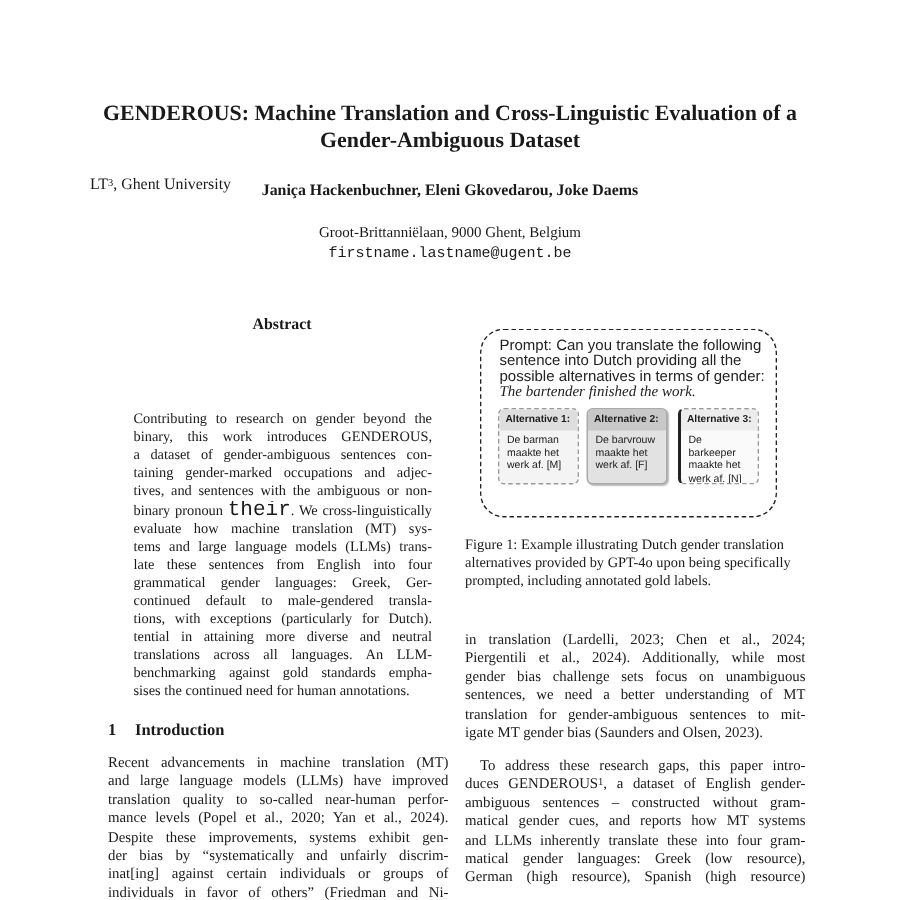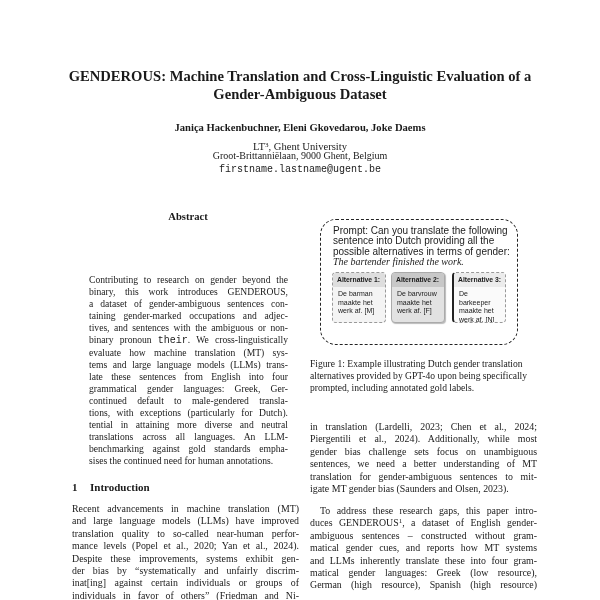--- a/index.html
+++ b/index.html
@@ -3,35 +3,35 @@
 <meta charset="utf-8">
 <style>
   html, body { margin:0; padding:0; background:#ffffff; }
   body { width:600px; height:600px; overflow:hidden; position:relative;
          font-family:"Liberation Serif", "DejaVu Serif", serif; color:#1a1a1a; }
   .abs { position:absolute; }
   .title { left:60px; width:480px; top:67px; text-align:center;
            font-weight:bold; font-size:14.6px; line-height:18px; }
   .authors { left:60px; width:480px; top:121px; text-align:center;
              font-weight:bold; font-size:10.6px; line-height:14px; }
-  .affil { left:60px; width:480px; top:140px; text-align:center;
+  .affil { left:60px; width:480px; top:117px; text-align:left;
            font-size:10.6px; line-height:14px; }
   .addr { left:60px; width:480px; top:149px; text-align:center;
           font-size:10px; line-height:14px; }
   .email { left:60px; width:480px; top:163px; text-align:center;
            font-family:"Liberation Mono", "DejaVu Sans Mono", monospace; font-size:10px; line-height:14px; }
   sup { font-size:7px; vertical-align:top; position:relative; top:-2px; }
 
   .abs-heading { left:88px; width:200px; top:211px; text-align:center;
                  font-weight:bold; font-size:10.6px; }
   .abstract-body { left:89px; width:199px; top:236px;
                    font-size:9.6px; line-height:12.1px; text-align:justify; hyphens:manual;margin-top:38px; }
   .abstract-body .line { display:block; text-align:justify; text-align-last:justify; height:12.1px; white-space:nowrap; overflow:hidden; }
   .abstract-body .line.last { text-align-last:left; }
-  .mono { font-family:"Liberation Mono", "DejaVu Sans Mono", monospace; font-size:10px; }
+  .mono { font-family:"Liberation Mono", "DejaVu Sans Mono", monospace; font-size:14px; }
 
   .sec-heading { left:72px; top:481px; font-weight:bold; font-size:11px; }
   .sec-heading .num { display:inline-block; width:18px; }
 
   .left-body { left:72px; width:227px; top:503px; font-size:9.9px; line-height:12.4px; }
   .right-body { left:310px; width:227px; top:421px; font-size:9.9px; line-height:12.4px; }
   .right-body2 { left:310px; width:227px; top:505px; font-size:9.9px; line-height:12.4px; }
   .jl { display:block; white-space:nowrap; overflow:hidden; text-align:justify; text-align-last:justify; height:12.4px; }
   .jl.last { text-align-last:left; }
   .jl.indent { padding-left:10px; }

